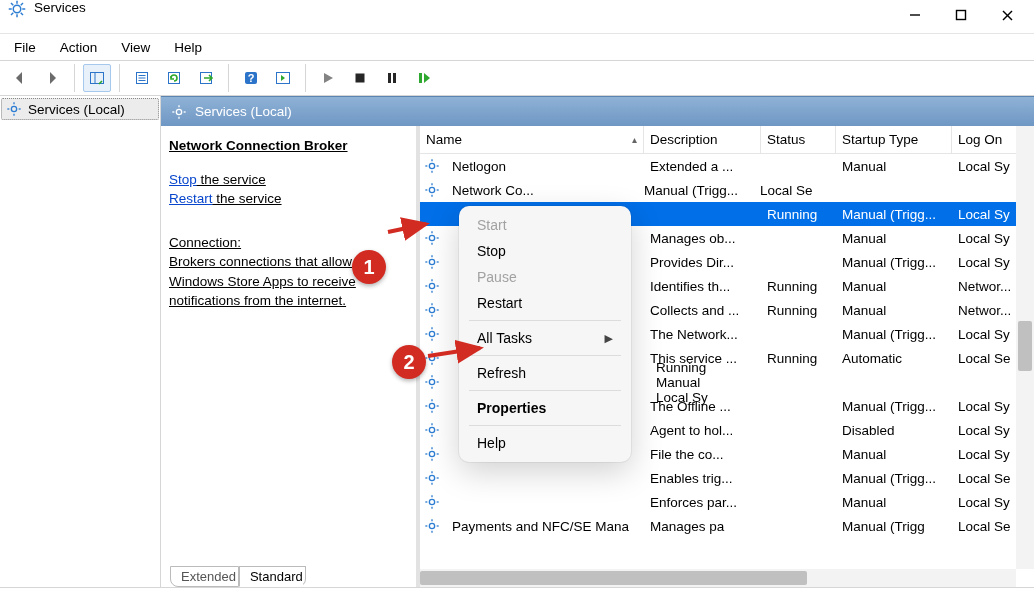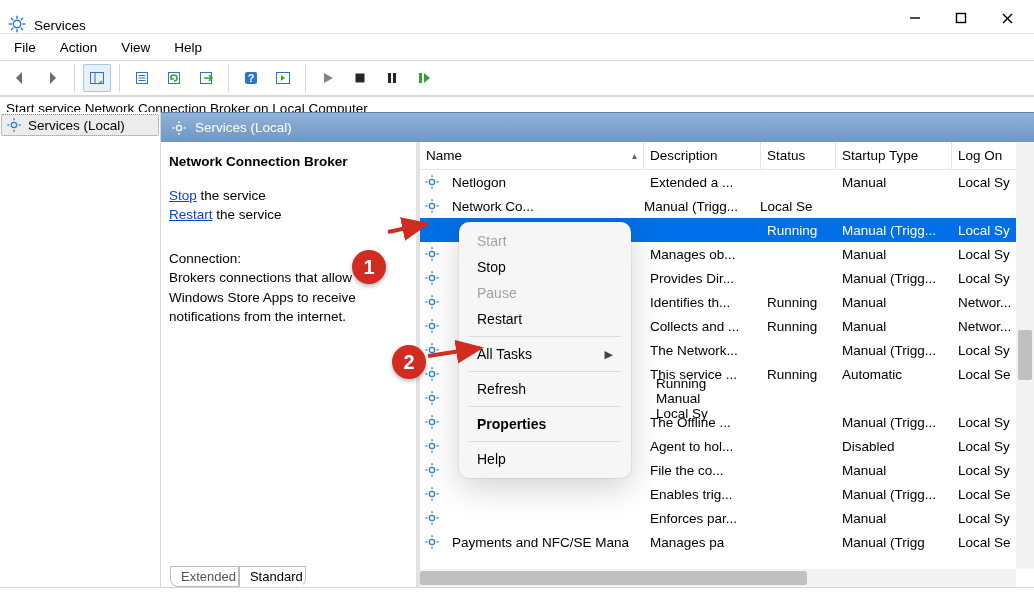--- a/index.html
+++ b/index.html
@@ -1,43 +1,43 @@
 <!DOCTYPE html>
 <html><head>
 <meta charset="utf-8">
 <style>
   * { box-sizing: border-box; font-family: "Segoe UI", Tahoma, sans-serif; }
   html, body { margin:0; padding:0; width:1034px; height:614px; overflow:hidden; background:#fff; color:#000; }
-  .titlebar { height:34px; display:flex; align-items:flex-end; padding:0 4px 0 8px; border-bottom:1px solid #e5e5e5;}
+  .titlebar { height:34px; display:flex; align-items:flex-start; padding:0 4px 0 8px; border-bottom:1px solid #e5e5e5;}
   .title-icon { width:18px;height:18px; margin-right:8px; display:flex;align-items:center;justify-content:center;color:#2d7dd2;}
   .title-text { font-size:13.5px; flex:0 0 auto;}
   .win-buttons { margin-left:auto; display:flex; align-items:center;}
   .win-btn { width:46px; height:30px; display:flex;align-items:center;justify-content:center; font-size:15px;}
   .win-btn svg { stroke:#000; }
 
   .menubar { height:26px; display:flex; align-items:center; padding:0 4px; gap:4px; }
   .menubar span { padding:3px 10px; font-size:13.5px;}
 
   .toolbar { height:36px; border-top:1px solid #d6d6d6; border-bottom:1px solid #d6d6d6; display:flex; align-items:center; padding:0 6px; gap:4px;}
   .tbtn { width:28px; height:28px; display:flex; align-items:center; justify-content:center; border:1px solid transparent; border-radius:2px;}
   .tbtn.active { border-color:#a5c8ec; background:#e8f0f9;}
   .tsep { width:1px; height:28px; background:#d6d6d6; margin:0 4px;}
   .tbtn svg { width:16px;height:16px;}
 
-  .body { position:absolute; top:96px; left:0; right:0; bottom:26px; display:flex; border-bottom:1px solid #d6d6d6;margin-top:16px;}
+  .body { position:absolute; top:96px; left:0; right:0; bottom:26px; display:flex; border-bottom:1px solid #d6d6d6;}
   .treepane { width:161px; border-right:1px solid #d6d6d6; background:#fff; display:flex; flex-direction:column;}
   .tree-item { display:flex; align-items:center; height:22px; padding:0 4px; gap:6px; margin:2px 1px; font-size:13.5px; background:#ececec; border:1px dotted #888; border-radius:2px;}
   .tree-icon { width:16px;height:16px; color:#2d7dd2; display:flex;align-items:center;justify-content:center;}
 
   .mainpane { flex:1; display:flex; flex-direction:column; position:relative;}
   .pane-header { height:30px; background:#7b9fc6; background:linear-gradient(#8fb2d6,#6f97c4); display:flex; align-items:center; padding:0 10px; gap:8px; color:#fff; border-top:1px solid #5c84b1;}
   .pane-header .pane-title { color:#fff; font-size:13.5px;}
   .gear-spot { width:16px;height:16px; color:#e2eef9; display:flex;align-items:center;justify-content:center;}
 
-  .twocol { flex:1; display:flex; min-height:0;}
+  .twocol { flex:1; display:flex; min-height:0;text-decoration:underline;}
   .leftdesc { width:255px; padding:10px 8px 10px 8px; font-size:13.5px; line-height:1.45; position:relative;}
   .leftdesc .svc-name { font-weight:700; margin-bottom:14px; display:block;}
   .link { color:#0645cc; text-decoration:underline;}
   .leftdesc .block { margin-top:24px;}
   .vertsplit { width:4px; background:#e2e2e2; }
 
   .listwrap { flex:1; position:relative; min-width:0;}
   .list-header { position:absolute; top:0; left:0; right:0; height:28px; display:flex; align-items:center; border-bottom:1px solid #e5e5e5;}
   .colh { font-size:13.5px; padding:0 6px; border-right:1px solid #e5e5e5; height:100%; display:flex; align-items:center; justify-content:space-between; white-space:nowrap; overflow:hidden;gap:32px;}
   .colh .sort { opacity:.6; font-size:10px;}

